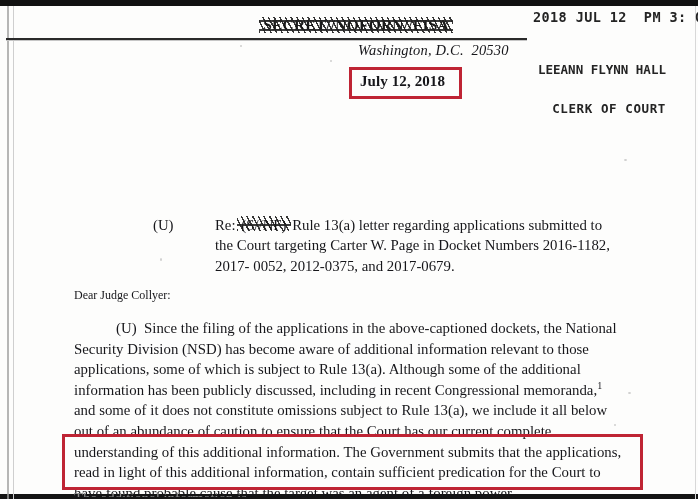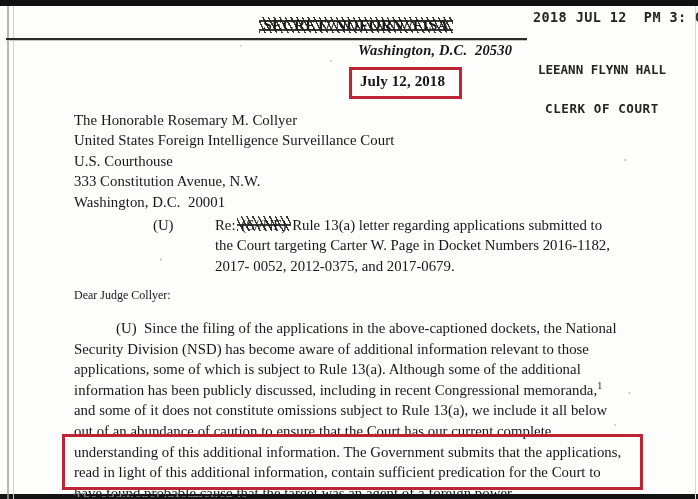--- a/index.html
+++ b/index.html
@@ -104,21 +104,20 @@
   }
 
   
   .return-addr {
     position: absolute;
     left: 358px; top: 42px;
     font-style: italic;
     font-size: 14.5px;
     letter-spacing: .2px;
     white-space: pre;
-    font-weight: bold;
   }
 
   
   .stamp-datetime {
     position: absolute;
     left: 533px; top: 9px;
     font-family: "DejaVu Sans Mono", "Liberation Mono", monospace;
     font-size: 13.5px;
     font-weight: bold;
     letter-spacing: .4px;
@@ -126,21 +125,21 @@
     white-space: pre;
   }
   .stamp-clerk {
     position: absolute;
     left: 538px; top: 37px;
     font-family: "DejaVu Sans Mono", "Liberation Mono", monospace;
     font-size: 12.5px;
     font-weight: bold;
     line-height: 13px;
     color: #242424;
-    text-align: center;
+    text-align: right;
     white-space: pre;
   }
   .stamp-clerk .l2 { letter-spacing: .6px; }
 
   
   .redbox {
     position: absolute;
     border: 3px solid #bf2434;
     box-sizing: border-box;
     pointer-events: none;
@@ -253,27 +252,20 @@
 
   <div class="stamp-datetime">2018 JUL 12  PM 3: 08</div>
   <div class="stamp-clerk">
     <div class="l1">LEEANN FLYNN HALL</div>
     <div class="l2">CLERK OF COURT</div>
   </div>
 
   <div class="letter-date">July 12, 2018</div>
   <div class="redbox" id="date-redbox"></div>
 
-  <div class="addressee">
-    <div>The Honorable Rosemary M. Collyer</div>
-    <div>United States Foreign Intelligence Surveillance Court</div>
-    <div>U.S. Courthouse</div>
-    <div>333 Constitution Avenue, N.W.</div>
-    <div>Washington, D.C.  20001</div>
-  </div>
 
   <div class="re-block">
     <div class="re-u">(U)</div>
     <div class="re-body">
       <span>Re:</span>
       <span class="strike-wrap" style="margin:0 2px;">
         <span>(S//NF)</span>
         <span class="hatch" style="height:15px; top:1px;"></span>
         <span class="bar b2"></span>
       </span>

